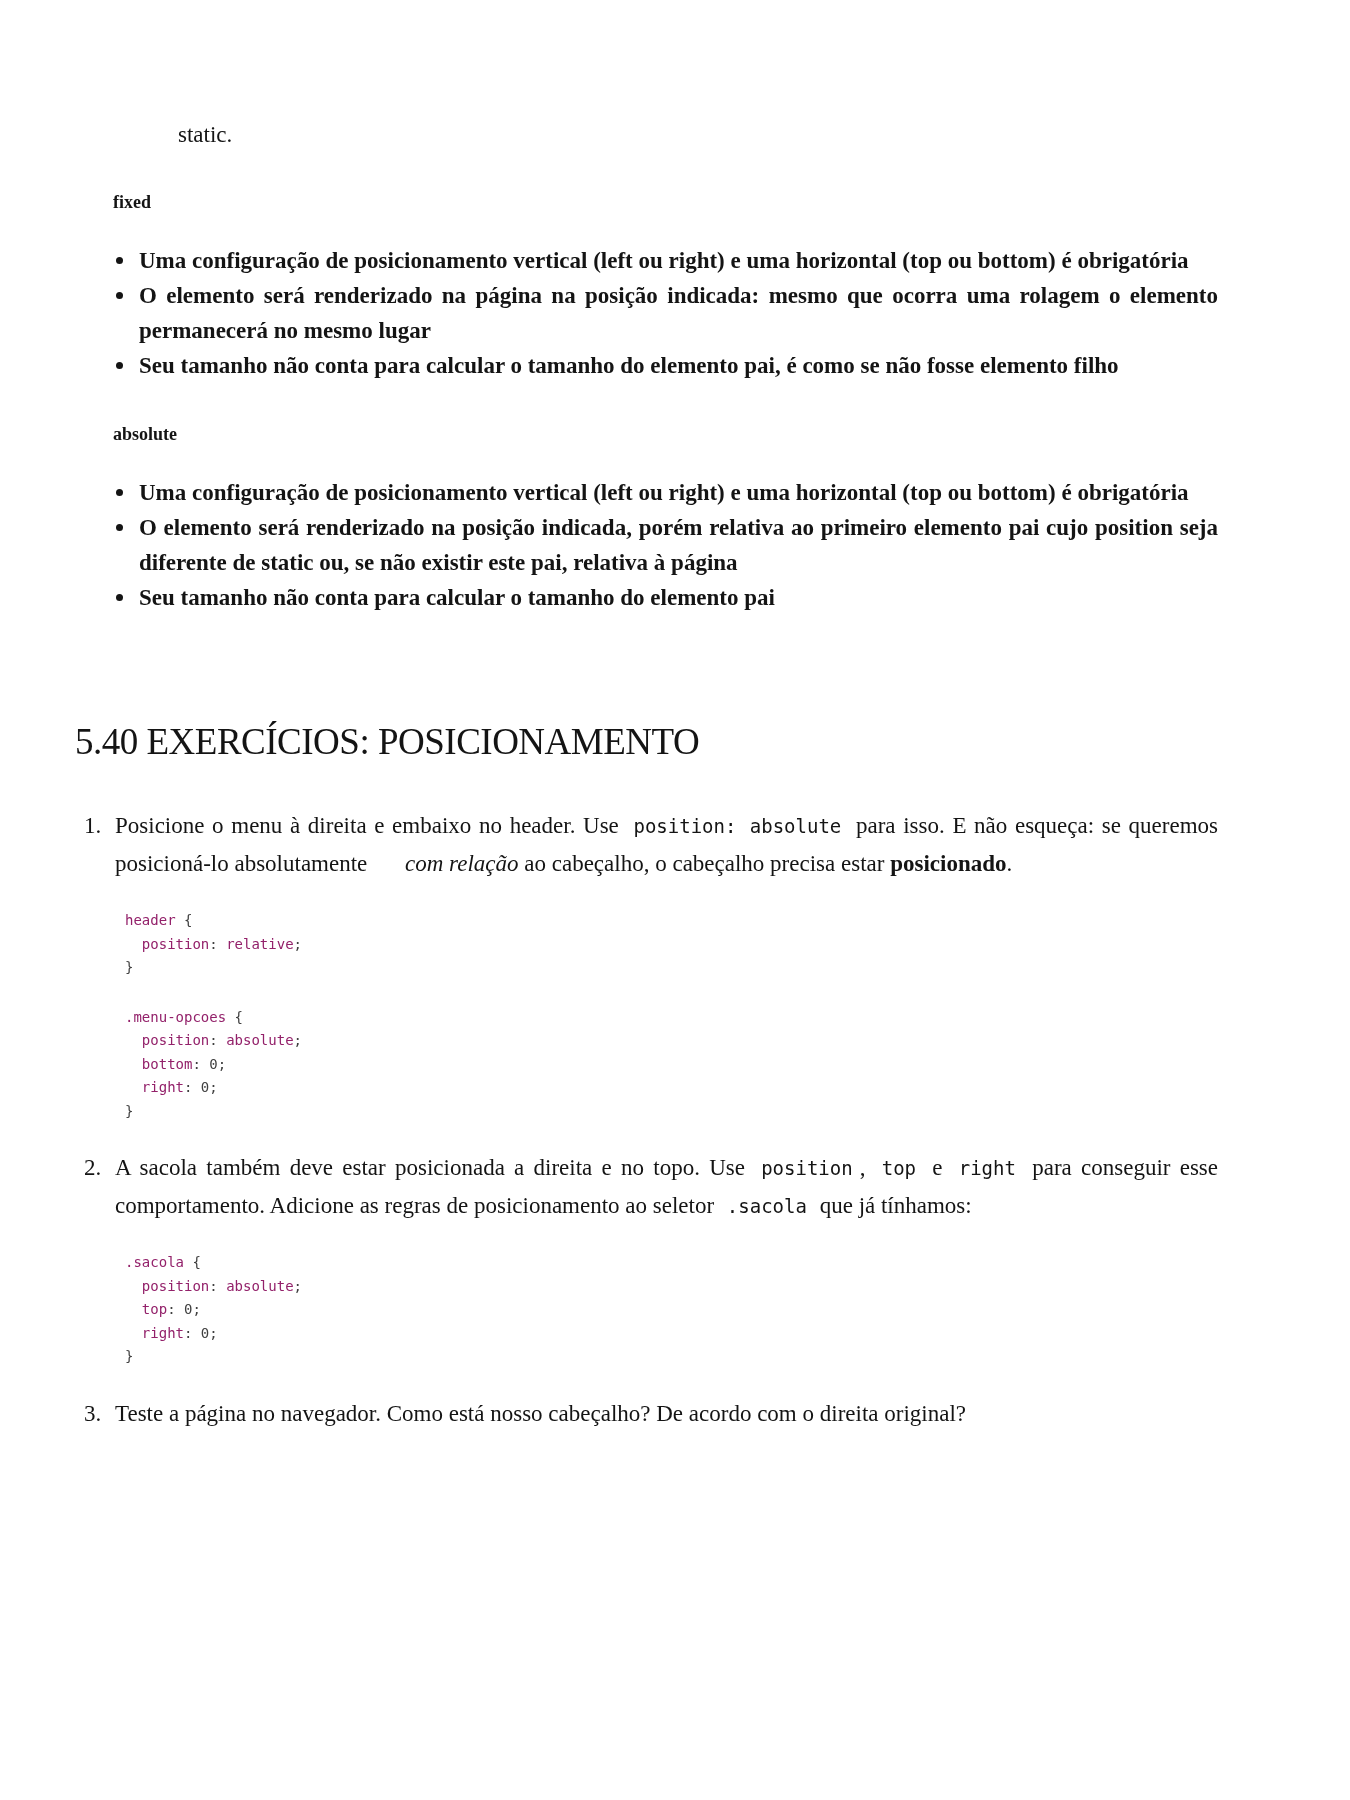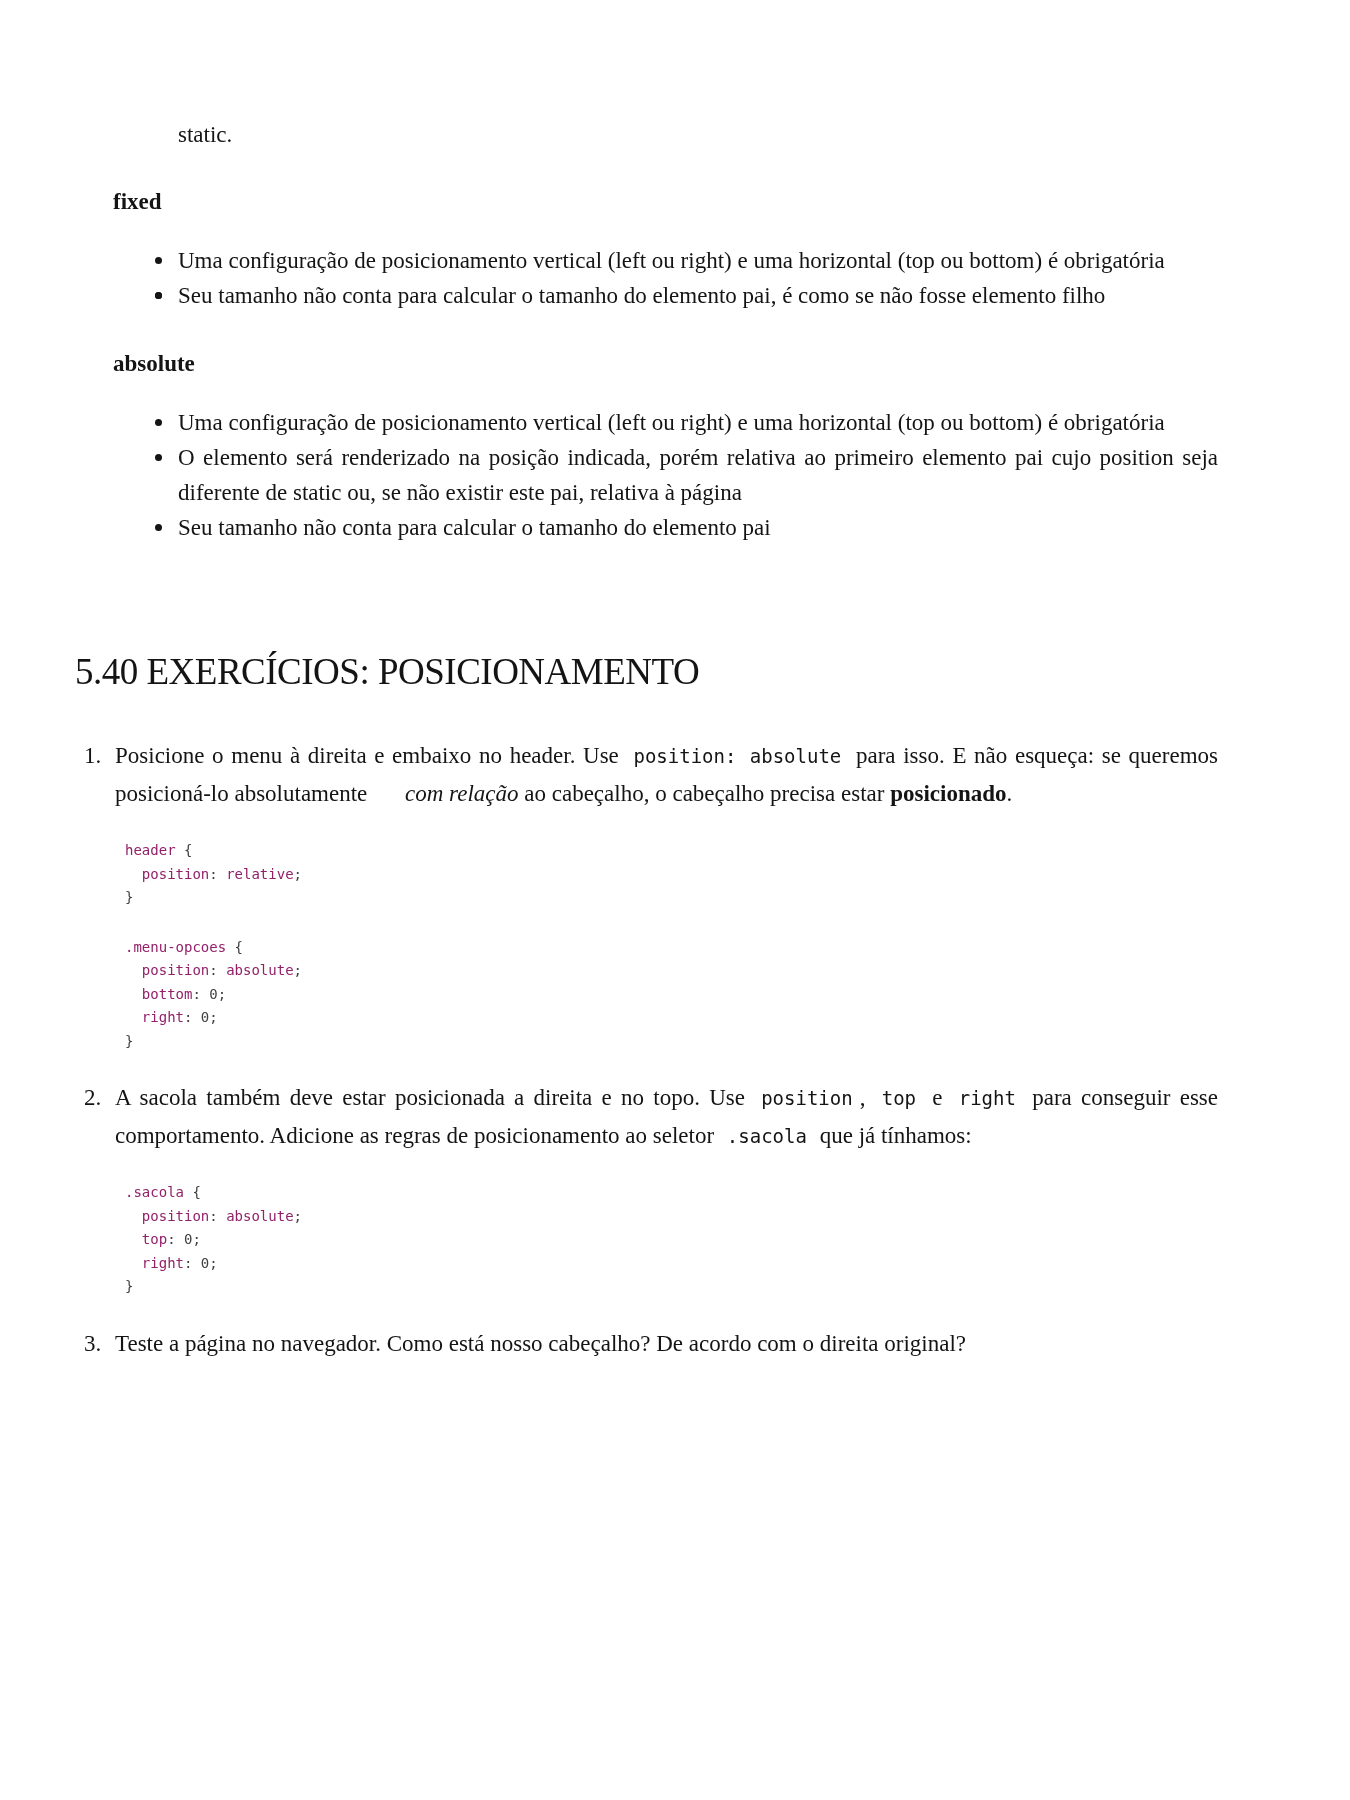--- a/index.html
+++ b/index.html
@@ -23,26 +23,27 @@
   
   .fragment{
     margin-left:103px;
     font-size:23px;line-height:33px;
     text-align:justify;
   }
   
   .def-term{
     margin-left:38px;
     margin-top:36px;
-    font-size:23px;line-height:30px;
+    font-size:18px;line-height:30px;
     font-weight:700;
   }
   .def-list{
     list-style:none;
-    margin:26px 0 0 103px;
+    margin:26px 0 0 64px;
+    font-weight:bold;
   }
   .def-list li{
     position:relative;
     font-size:23px;line-height:35px;
     text-align:justify;
   }
   .def-list li .dot{
     position:absolute;
     left:-23px;top:14px;
     width:7px;height:7px;border-radius:50%;
@@ -90,21 +91,21 @@
 </head>
 <body>
 
 <div class="page">
   <p class="fragment">static.</p>
 
   <div id="definitions">
       <h3 class="def-term">fixed</h3>
       <ul class="def-list">
         <li><span class="dot"></span><span class="btext">Uma configuração de posicionamento vertical (left ou right) e uma horizontal (top ou bottom) é obrigatória</span></li>
-        <li><span class="dot"></span></li>
+        <li><span class="dot"></span><span class="btext">O elemento será renderizado na página na posição indicada: mesmo que ocorra uma rolagem o elemento permanecerá no mesmo lugar</span></li>
         <li><span class="dot"></span><span class="btext">Seu tamanho não conta para calcular o tamanho do elemento pai, é como se não fosse elemento filho</span></li>
       </ul>
       <h3 class="def-term">absolute</h3>
       <ul class="def-list">
         <li><span class="dot"></span><span class="btext">Uma configuração de posicionamento vertical (left ou right) e uma horizontal (top ou bottom) é obrigatória</span></li>
         <li><span class="dot"></span><span class="btext">O elemento será renderizado na posição indicada, porém relativa ao primeiro elemento pai cujo position seja diferente de static ou, se não existir este pai, relativa à página</span></li>
         <li><span class="dot"></span><span class="btext">Seu tamanho não conta para calcular o tamanho do elemento pai</span></li>
       </ul>
     </div>
 

